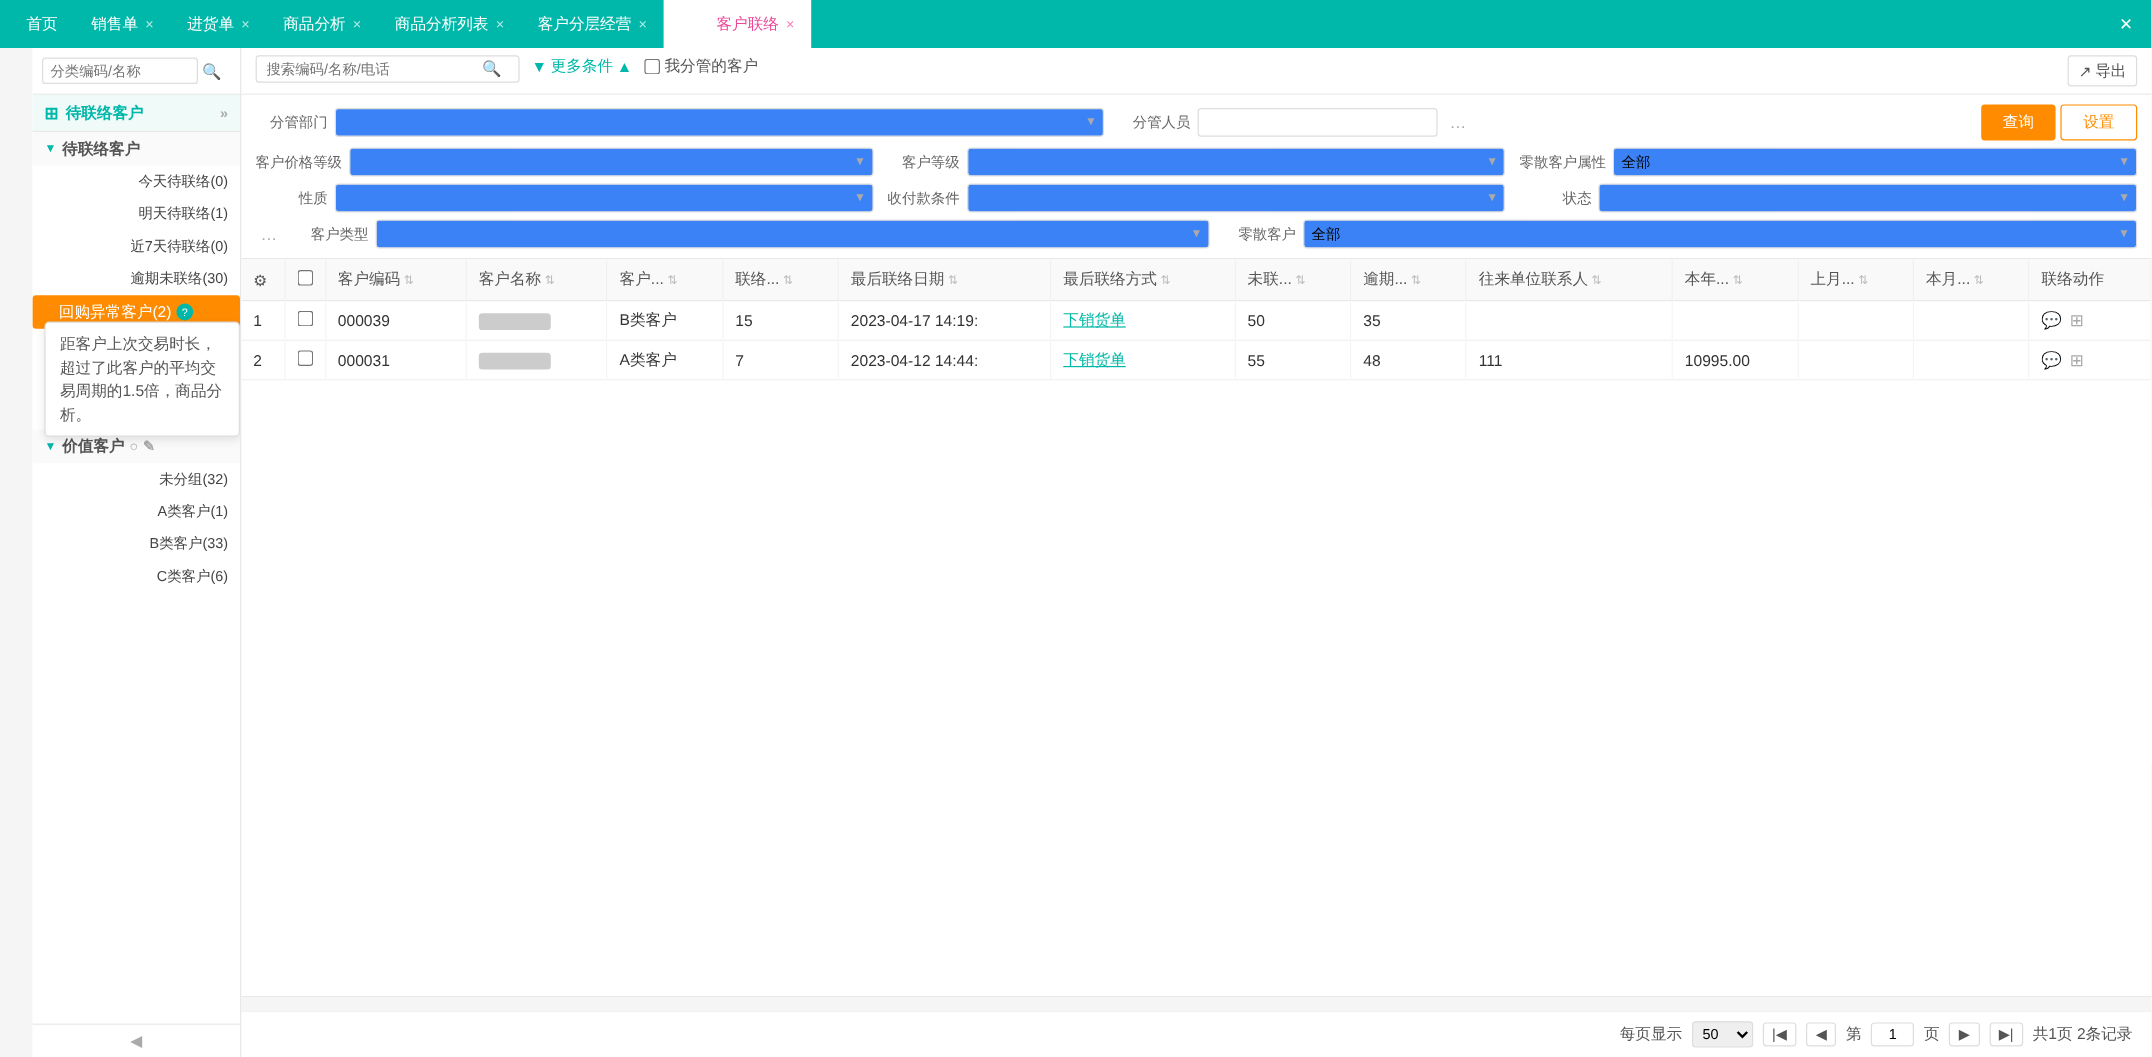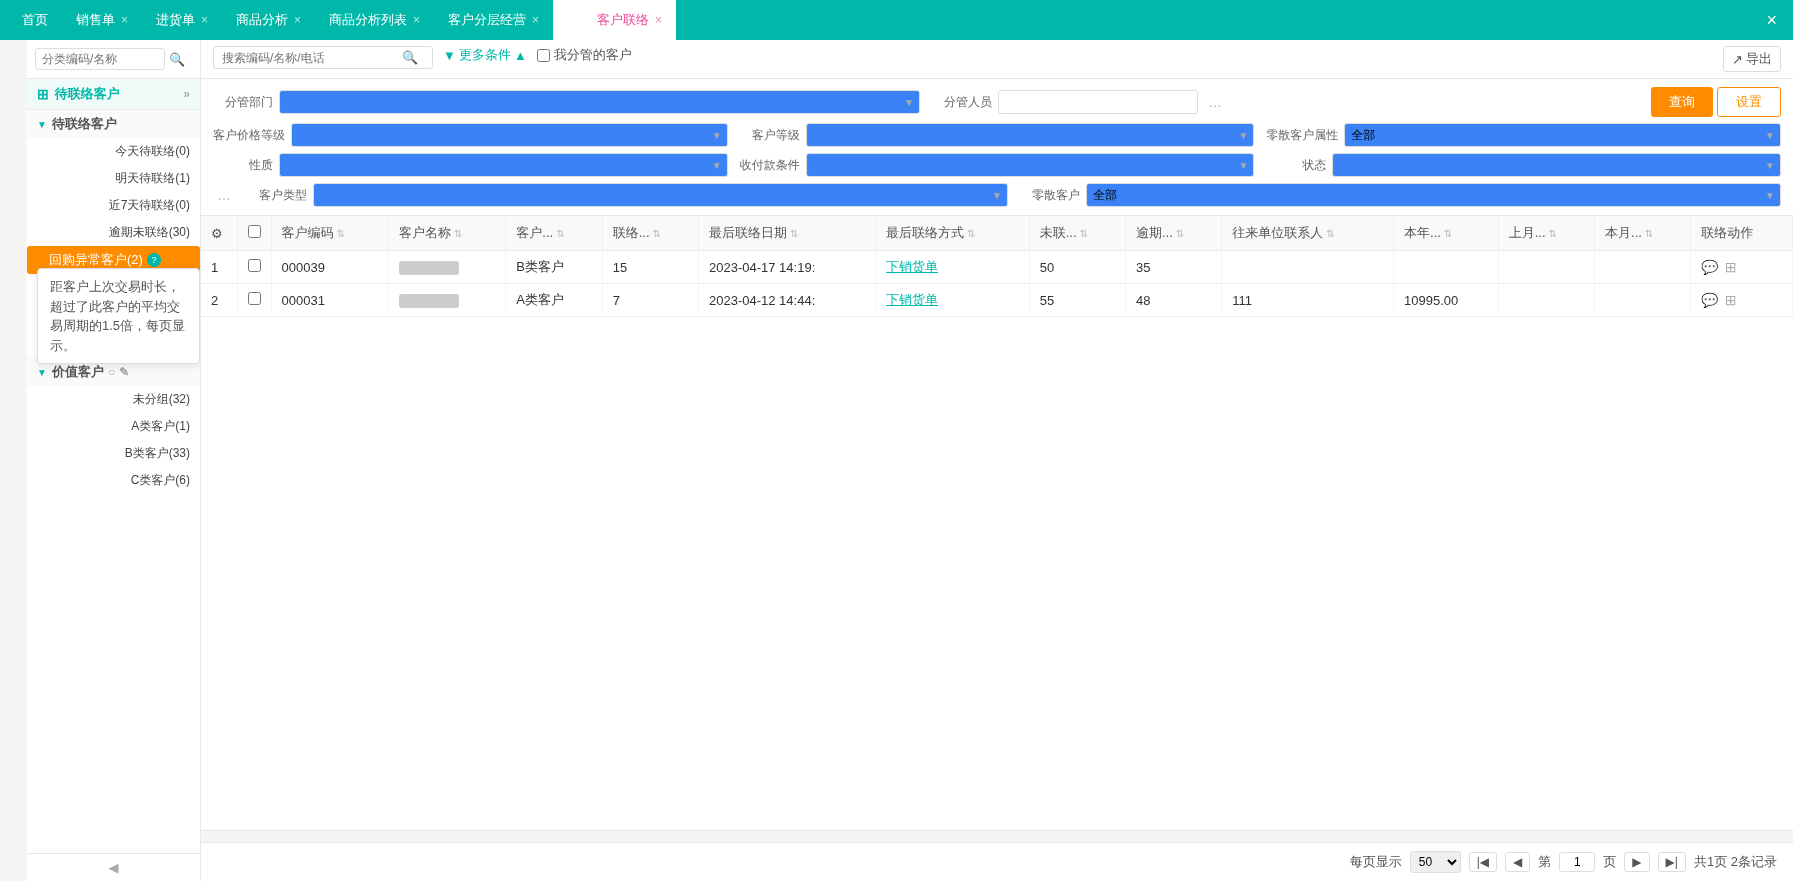--- a/index.html
+++ b/index.html
@@ -545,21 +545,21 @@
       <span>价值客户</span>
       <span class="sidebar-edit-icon">○</span>
       <span class="sidebar-edit-icon">✎</span>
     </div>
     <div class="sidebar-item">未分组(32)</div>
     <div class="sidebar-item">A类客户(1)</div>
     <div class="sidebar-item">B类客户(33)</div>
     <div class="sidebar-item">C类客户(6)</div>
 
     <div class="tooltip-box">
-      <span>距客户上次交易时长，超过了此客户的平均交易周期的1.5倍，每页显示。</span>
+      <span>距客户上次交易时长，超过了此客户的平均交易周期的1.5倍，商品分析。</span>
     </div>
 
     <div style="margin-top:auto;">
       <div class="sidebar-bottom-arrow">◀</div>
     </div>
   </div>
 
   <div class="main-content">
 
     <div class="filter-bar">

